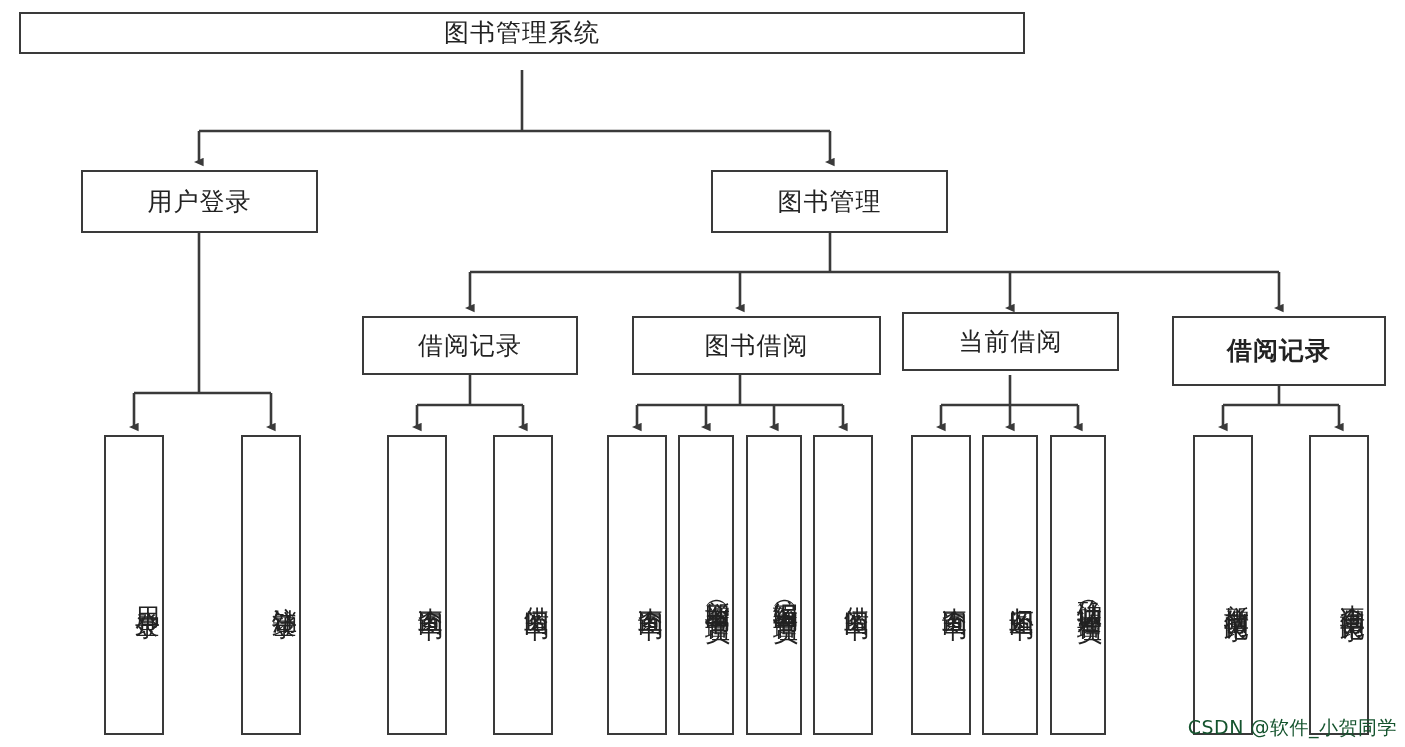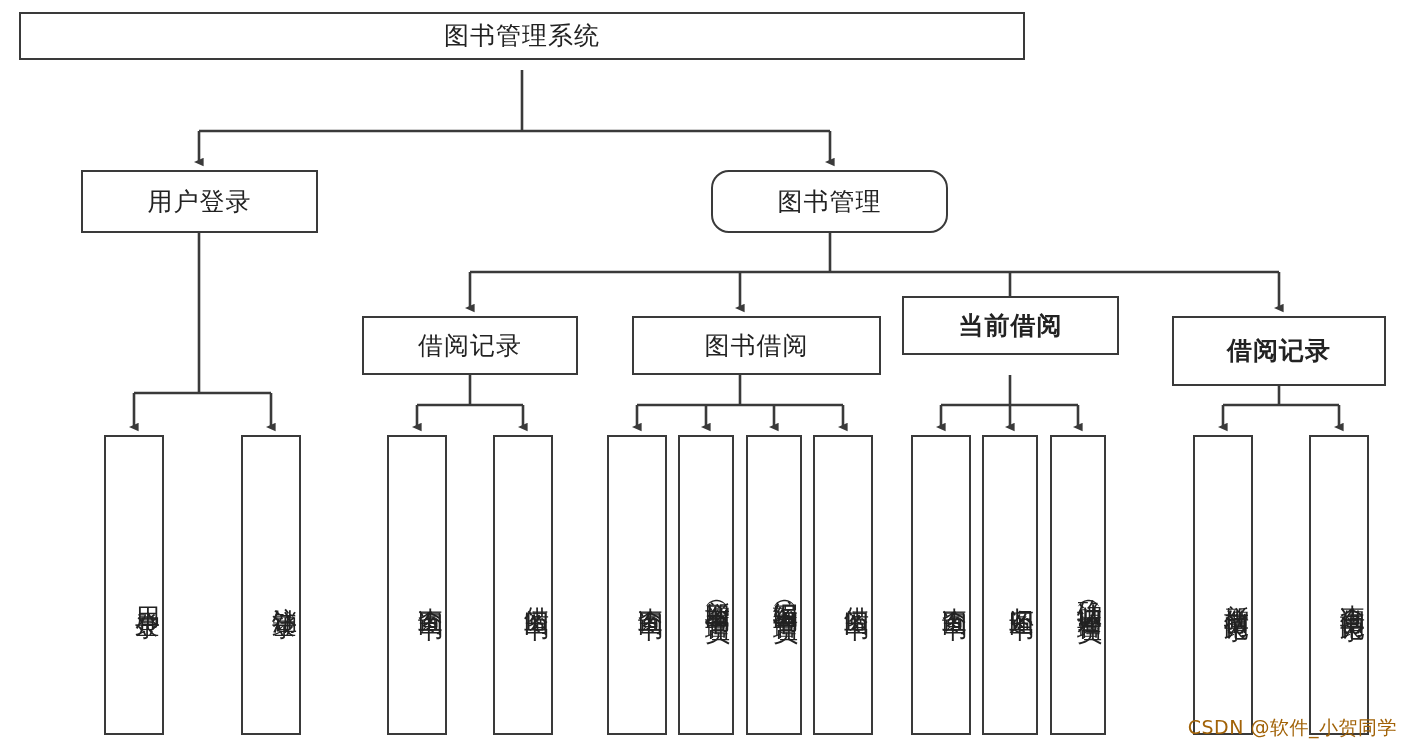--- a/index.html
+++ b/index.html
@@ -50,21 +50,21 @@
     letter-spacing: 3px;
     padding-top: 16px;
     align-items: flex-start;
     justify-content: center;
   }
   #watermark {
     position: absolute;
     right: 8px;
     bottom: 6px;
     font-size: 19px;
-    color: #a16207;
+    color: #14532d;
     white-space: nowrap;
     letter-spacing: 0.5px;
   }
 </style>
 </head>
 <body>
 
 <div id="canvas">
 
   <svg id="edges" viewBox="0 0 1405 747" width="1405" height="747" xmlns="http://www.w3.org/2000/svg">
@@ -110,31 +110,31 @@
       <path d="M 1010 405 L 1010 427" marker-end="url(#arrow)"></path>
       <path d="M 1078 405 L 1078 427" marker-end="url(#arrow)"></path>
 
       <path d="M 1279 375 L 1279 405"></path>
       <path d="M 1223 405 L 1339 405"></path>
       <path d="M 1223 405 L 1223 427" marker-end="url(#arrow)"></path>
       <path d="M 1339 405 L 1339 427" marker-end="url(#arrow)"></path>
     </g>
   </svg>
 
-  <div class="node horiz" style="left:19px; top:12px; width:1006px; height:48px;">图书管理系统</div>
+  <div class="node horiz" style="left:19px; top:12px; width:1006px; height:42px;">图书管理系统</div>
 
   <div class="node horiz" style="left:81px; top:170px; width:237px; height:63px;">用户登录</div>
 
-  <div class="node horiz" style="left:711px; top:170px; width:237px; height:63px;border-radius:18px;">图书管理</div>
+  <div class="node horiz" style="left:711px; top:170px; width:237px; height:63px;">图书管理</div>
 
   <div class="node horiz" style="left:362px; top:316px; width:216px; height:59px;">借阅记录</div>
 
   <div class="node horiz" style="left:632px; top:316px; width:249px; height:59px;">图书借阅</div>
 
-  <div class="node horiz" style="left:902px; top:296px; width:217px; height:59px;font-weight:bold;">当前借阅</div>
+  <div class="node horiz" style="left:902px; top:312px; width:217px; height:59px;">当前借阅</div>
 
   <div class="node horiz" style="left:1172px; top:316px; width:214px; height:70px;font-weight:bold;">借阅记录</div>
 
   <div class="node vert" style="left:104px; top:435px; width:60px; height:300px;">用户登录</div>
 
   <div class="node vert" style="left:241px; top:435px; width:60px; height:300px;">注销登录</div>
 
   <div class="node vert" style="left:387px; top:435px; width:60px; height:300px;">查询图书</div>
 
   <div class="node vert" style="left:493px; top:435px; width:60px; height:300px;">借阅图书</div>

